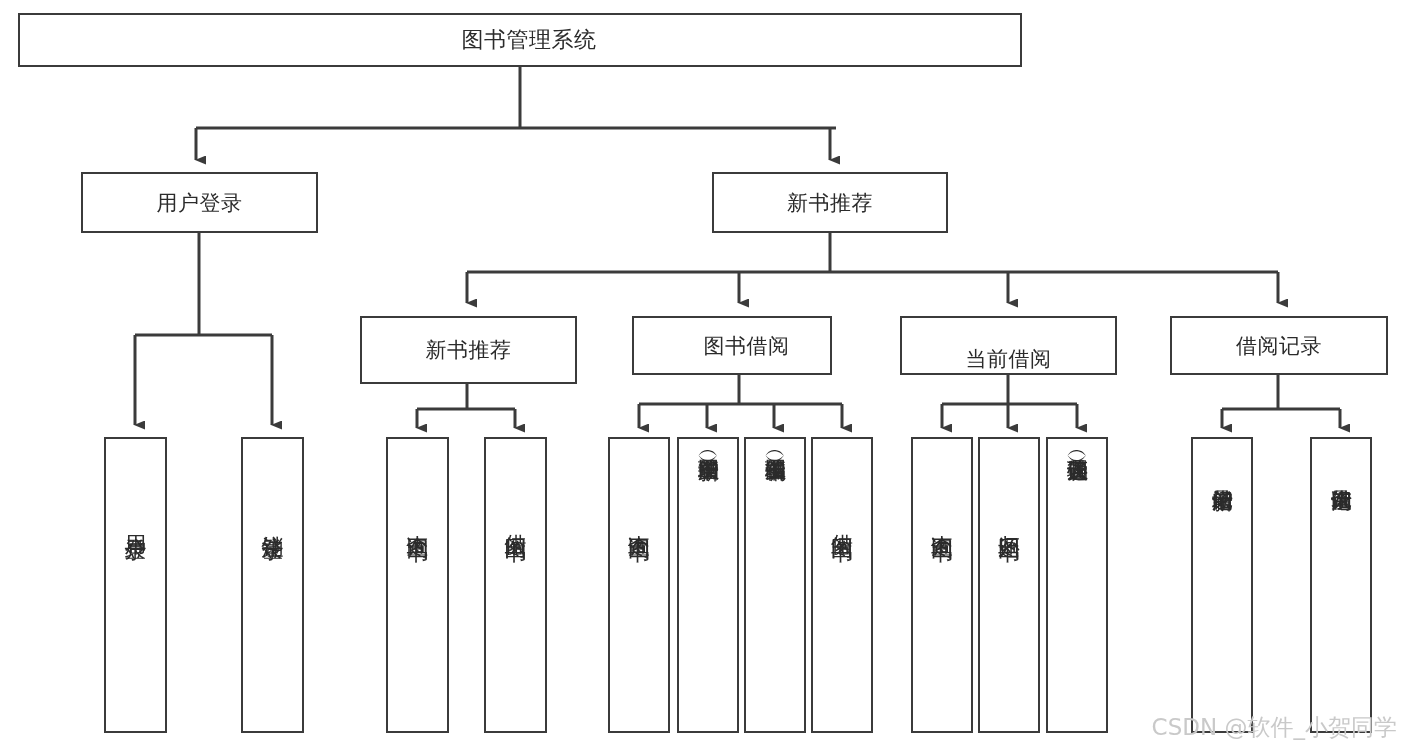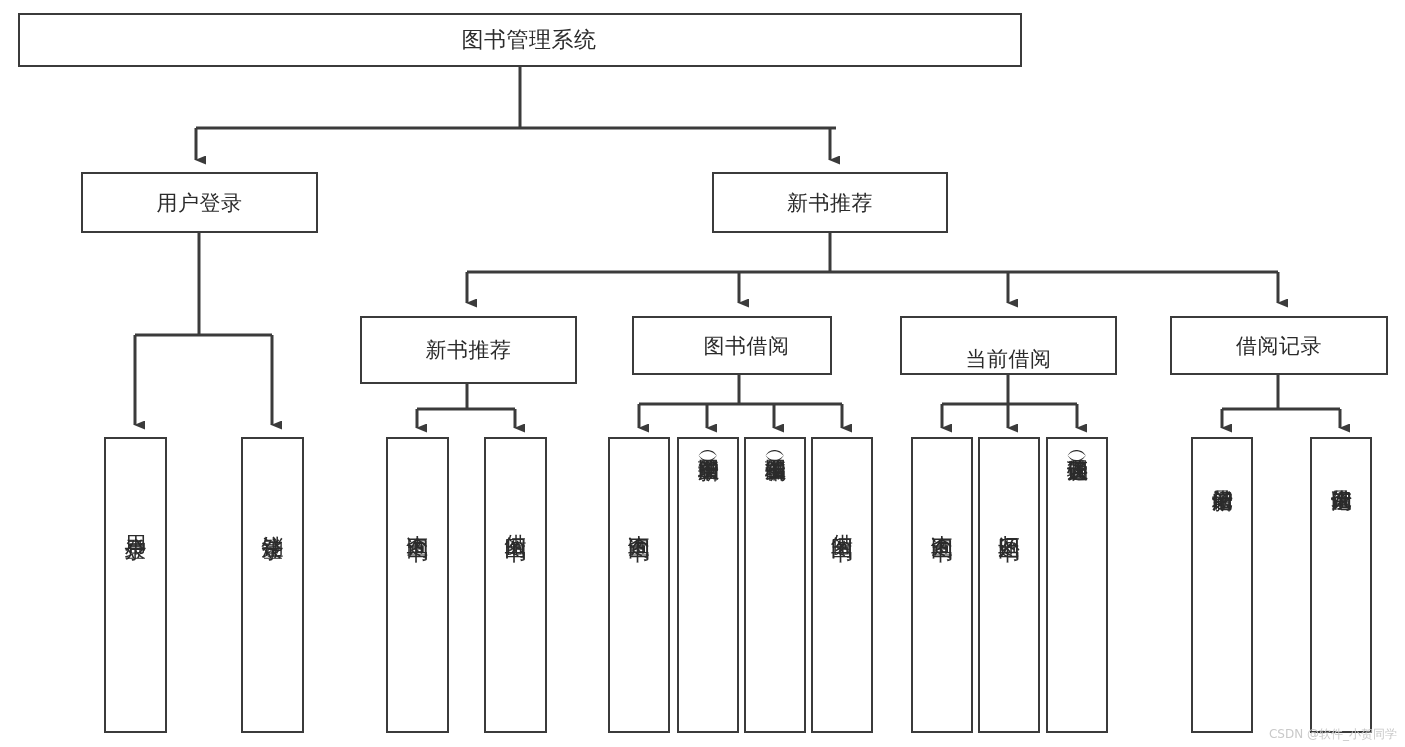--- a/index.html
+++ b/index.html
@@ -60,21 +60,21 @@
   }
   .vtext.tight {
     letter-spacing: 0px;
     line-height: 1.1;
     font-size: 21px;
   }
   .watermark {
     position: absolute;
     right: 8px;
     bottom: 4px;
-    font-size: 12px;
+    font-size: 23px;
     color: #c9c9c9;
     white-space: nowrap;
     user-select: none;
   }
 </style>
 </head>
 <body>
 
 <div id="canvas">
 

